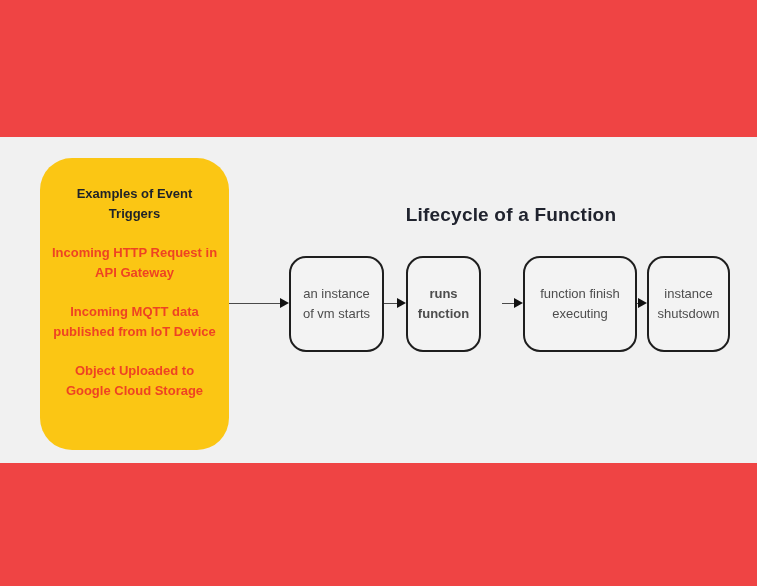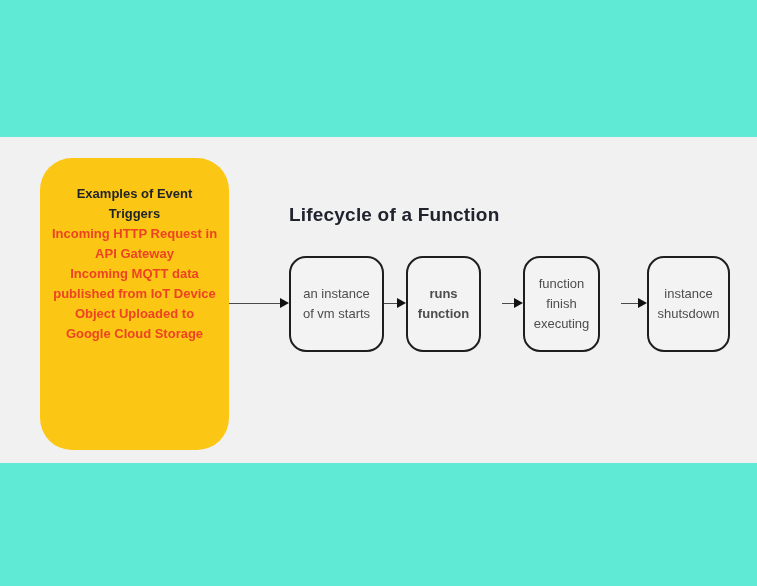--- a/index.html
+++ b/index.html
@@ -3,21 +3,21 @@
 <meta charset="utf-8">
 <style>
   * { margin: 0; padding: 0; box-sizing: border-box; }
   html, body { background: #ffffff; }
   body { font-family: "Liberation Sans", "DejaVu Sans", sans-serif; }
 
   .canvas {
     position: relative;
     width: 757px;
     height: 586px;
-    background: #5eead4;
+    background: #ef4444;
     overflow: hidden;
     padding-left: 48px;
   }
 
   .gray-band {
     position: absolute;
     left: 0;
     top: 137px;
     width: 757px;
     height: 326px;
@@ -42,32 +42,34 @@
     width: 162px;
     text-align: center;
     font-size: 13px;
     font-weight: bold;
     line-height: 20px;
     color: #1e2229;
   }
 
   .trigger-item {
     width: 166px;
+    margin-top: 19px;
     text-align: center;
     font-size: 13px;
     font-weight: bold;
     line-height: 20px;
     color: #ee4323;
   }
 
   .diagram-title {
     position: absolute;
     left: 289px;
     top: 204px;
     width: 444px;
+    text-align: center;
     font-size: 19px;
     font-weight: bold;
     color: #20232e;
     letter-spacing: 0.2px;
   }
 
   .step-box {
     position: absolute;
     top: 256px;
     height: 96px;
@@ -128,21 +130,21 @@
   <div class="connector" style="left:621px; width:17px;"></div>
 
   <div class="step-box" style="left:289px; width:95px;">
     <span class="step-label">an instance of vm starts</span>
   </div>
 
   <div class="step-box" style="left:406px; width:75px;font-weight:bold;">
     <span class="step-label">runs function</span>
   </div>
 
-  <div class="step-box" style="left:523px; width:77px;">
+  <div class="step-box" style="left:523px; width:114px;">
     <span class="step-label">function finish executing</span>
   </div>
 
   <div class="step-box" style="left:647px; width:83px;">
     <span class="step-label">instance shutsdown</span>
   </div>
 
 </div>
 
 </body></html>

